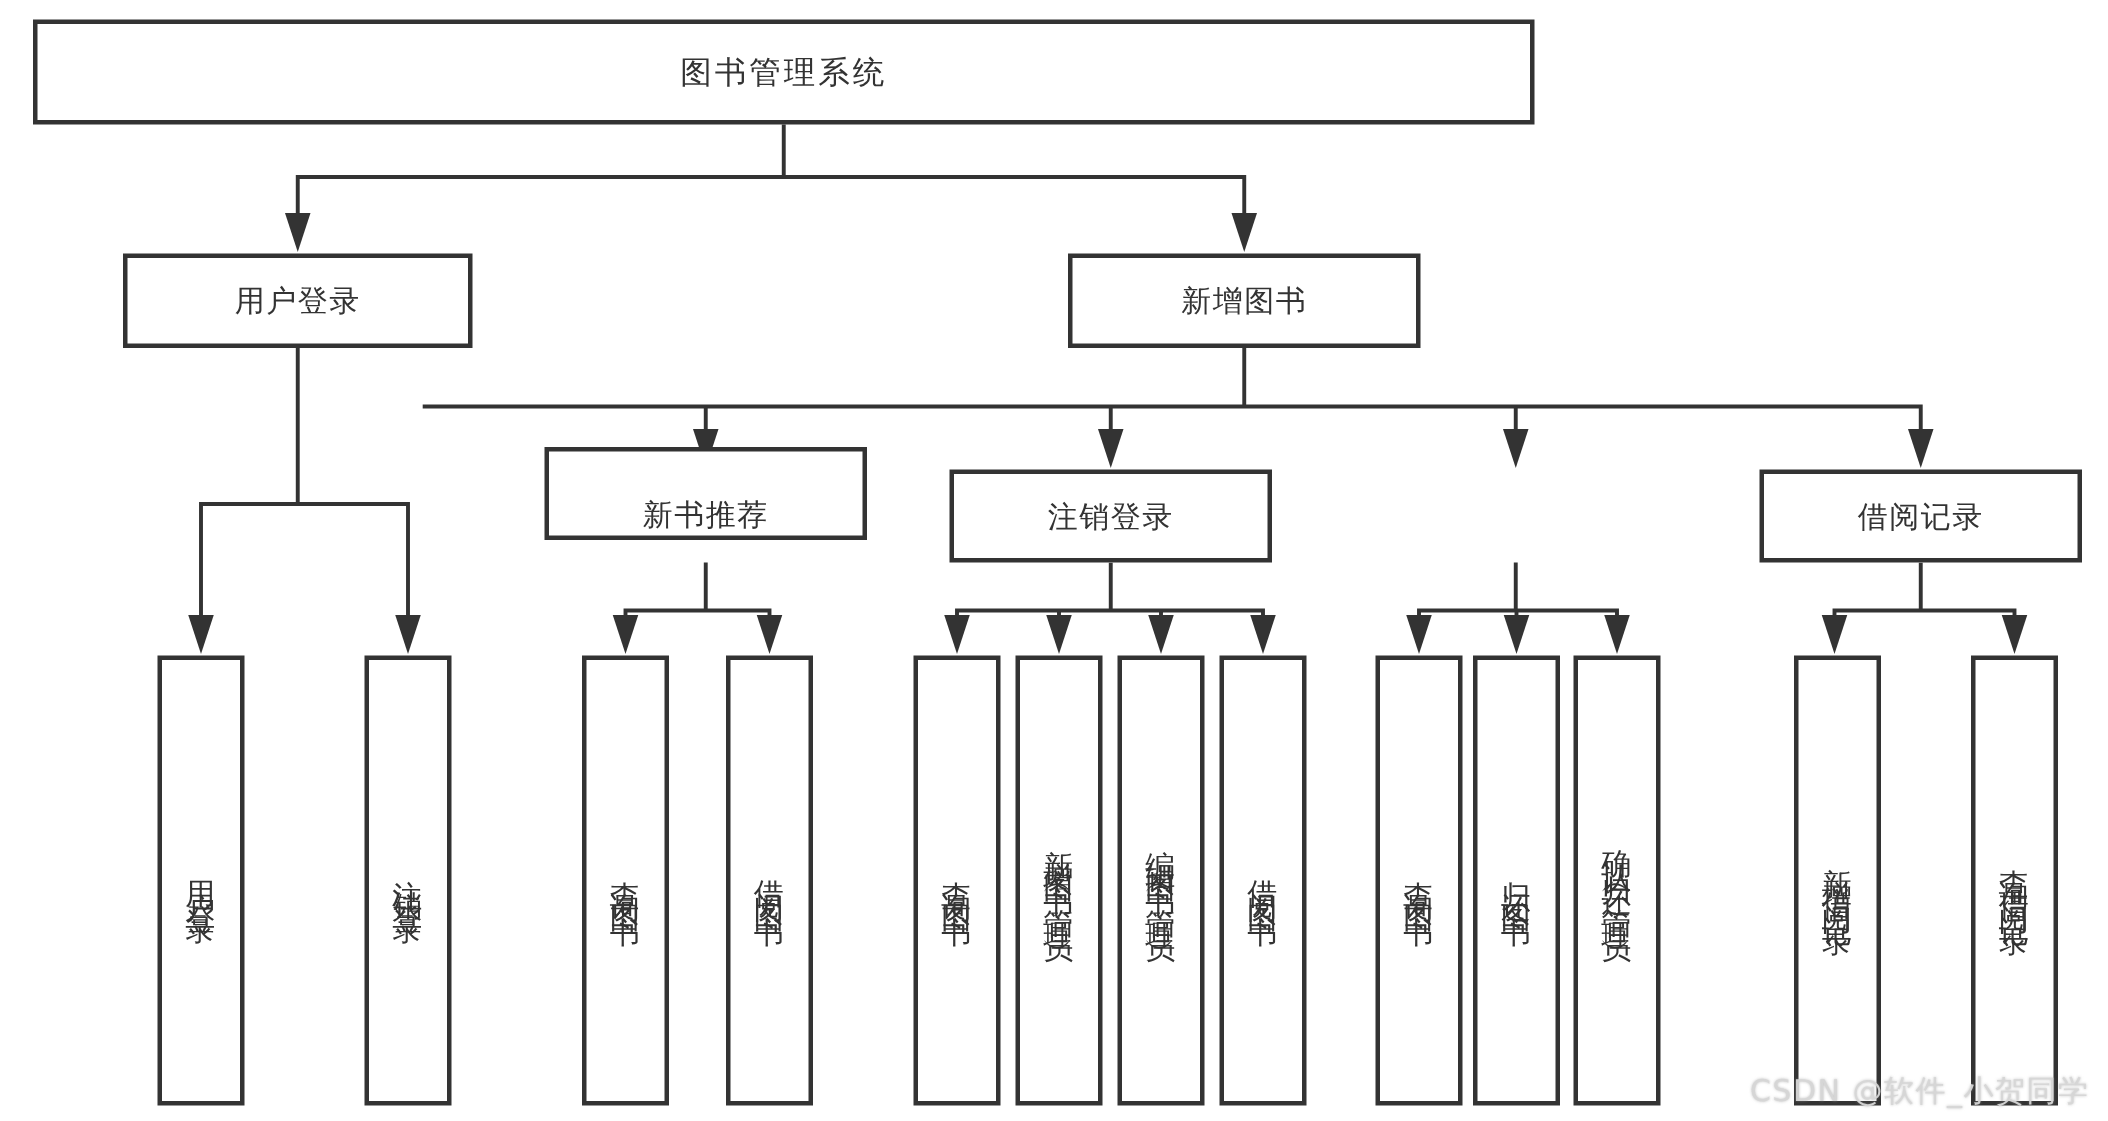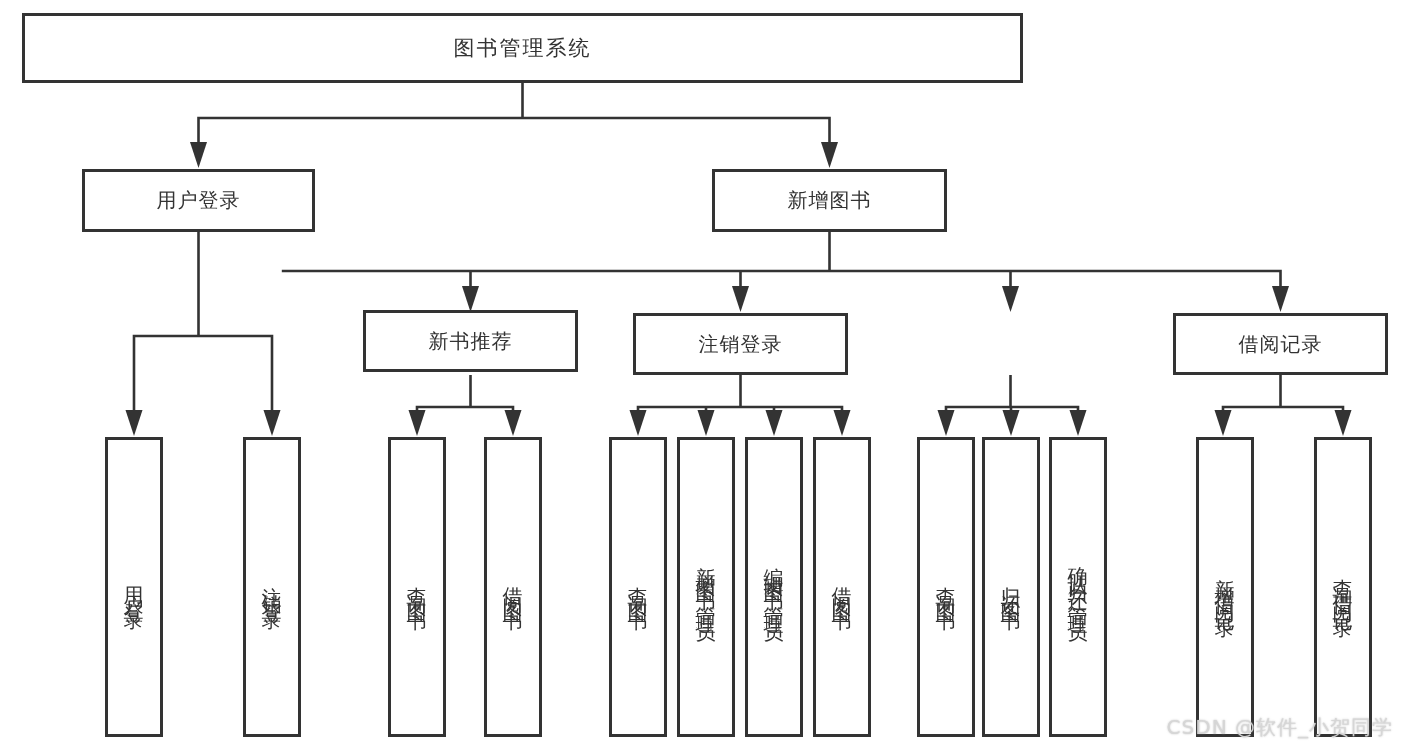--- a/index.html
+++ b/index.html
@@ -113,21 +113,21 @@
     <span class="h-label root-label">图书管理系统</span>
   </div>
 
   <div class="box" style="left:82px;top:169px;width:233px;height:63px;">
     <span class="h-label">用户登录</span>
   </div>
   <div class="box" style="left:712px;top:169px;width:235px;height:63px;">
     <span class="h-label">新增图书</span>
   </div>
 
-  <div class="box" style="left:363px;top:310px;width:215px;height:62px;">
+  <div class="box" style="left:363px;top:298px;width:215px;height:62px;align-items:flex-end;">
     <span class="h-label">新书推荐</span>
   </div>
   <div class="box" style="left:633px;top:313px;width:215px;height:62px;">
     <span class="h-label">注销登录</span>
   </div>
   <div class="box" style="left:1173px;top:313px;width:215px;height:62px;">
     <span class="h-label">借阅记录</span>
   </div>
 
   <div class="box" style="left:105px;top:437px;width:58px;height:300px;">

